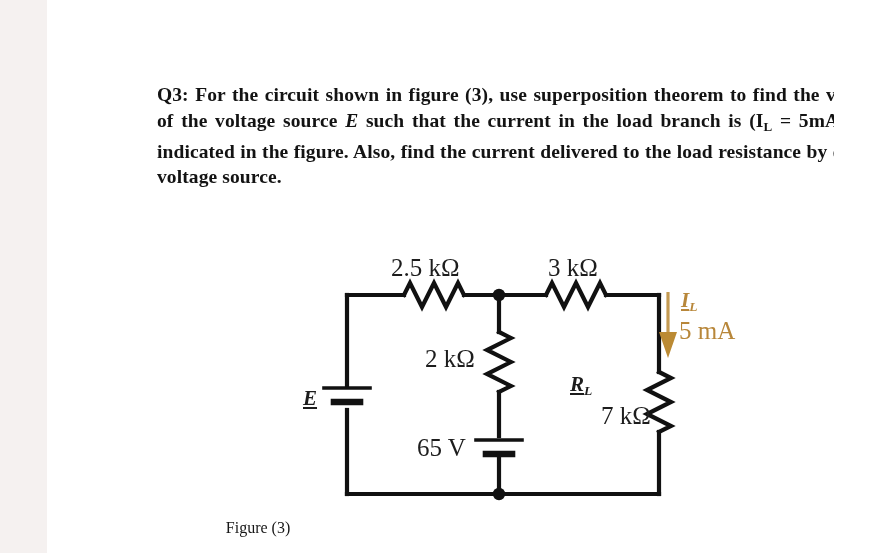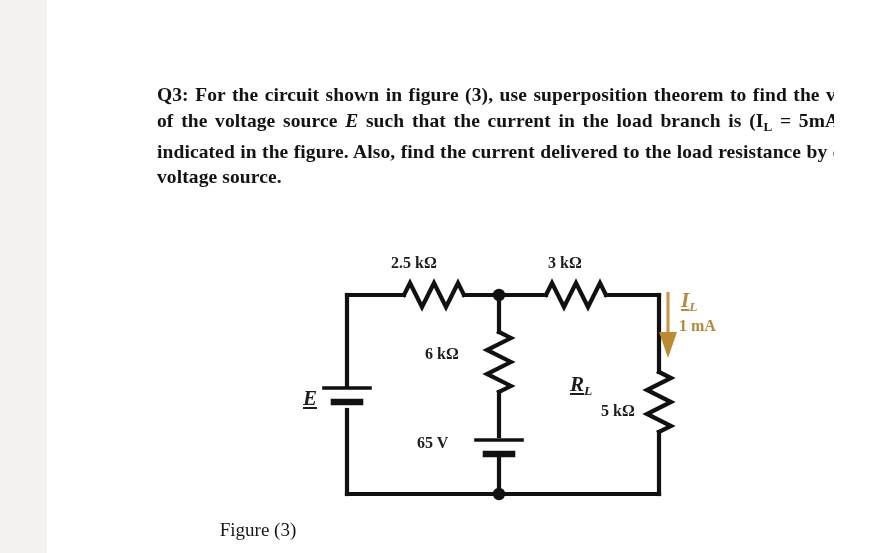--- a/index.html
+++ b/index.html
@@ -63,34 +63,34 @@
     pointer-events: none;
   }
   .circuit-wrap svg { display:block; }
 
   .caption {
     position: absolute;
     left: 0;
     top: 519px;
     width: 871px;
     text-align: center;
-    font-size: 19px;
+    font-size: 16px;
     color: #171717;
     font-weight: 500;
   }
   .caption span { display:inline-block; margin-left: -355px; }
 
   
   .lbl {
     position: absolute;
     font-family: "Liberation Serif", "DejaVu Serif", serif;
-    font-size: 16px;
+    font-size: 25px;
     color: #1d1d1d;
     white-space: nowrap;
-    font-weight: 700;
+    font-weight: 400;
   }
   .lbl.ital {
     font-style: italic;
     font-weight: 700;
     font-size: 21px;
     text-decoration: underline;
   }
   .lbl .sub {
     font-size: 13.5px;
     vertical-align: -0.30em;
@@ -155,29 +155,29 @@
         <line x1="668" y1="292" x2="668" y2="340" stroke="#c49a52" stroke-width="3.2"></line>
         <polygon points="668,358 659,332 677,332" fill="#bb8a33"></polygon>
       </g>
     </svg>
   </div>
 
   <div class="lbl" style="left:391px; top:254px;">2.5 kΩ</div>
 
   <div class="lbl" style="left:548px; top:254px;text-align:center;">3 kΩ</div>
 
-  <div class="lbl" style="left:425px; top:345px;">6 kΩ</div>
+  <div class="lbl" style="left:425px; top:345px;">2 kΩ</div>
 
   <div class="lbl ital" style="left:570px; top:372px;"><span>R</span><span class="sub">L</span></div>
 
-  <div class="lbl" style="left:601px; top:402px;">5 kΩ</div>
+  <div class="lbl" style="left:601px; top:402px;">7 kΩ</div>
 
   <div class="lbl ital" style="left:303px; top:386px;">E</div>
 
   <div class="lbl" style="left:417px; top:434px;">65 V</div>
 
   <div class="lbl ital gold" style="left:681px; top:288px;"><span>I</span><span class="sub">L</span></div>
 
-  <div class="lbl gold" style="left:679px; top:317px;">1 mA</div>
+  <div class="lbl gold" style="left:679px; top:317px;">5 mA</div>
 
   <div class="caption"><span>Figure (3)</span></div>
 
 </div>
 
 </body></html>

